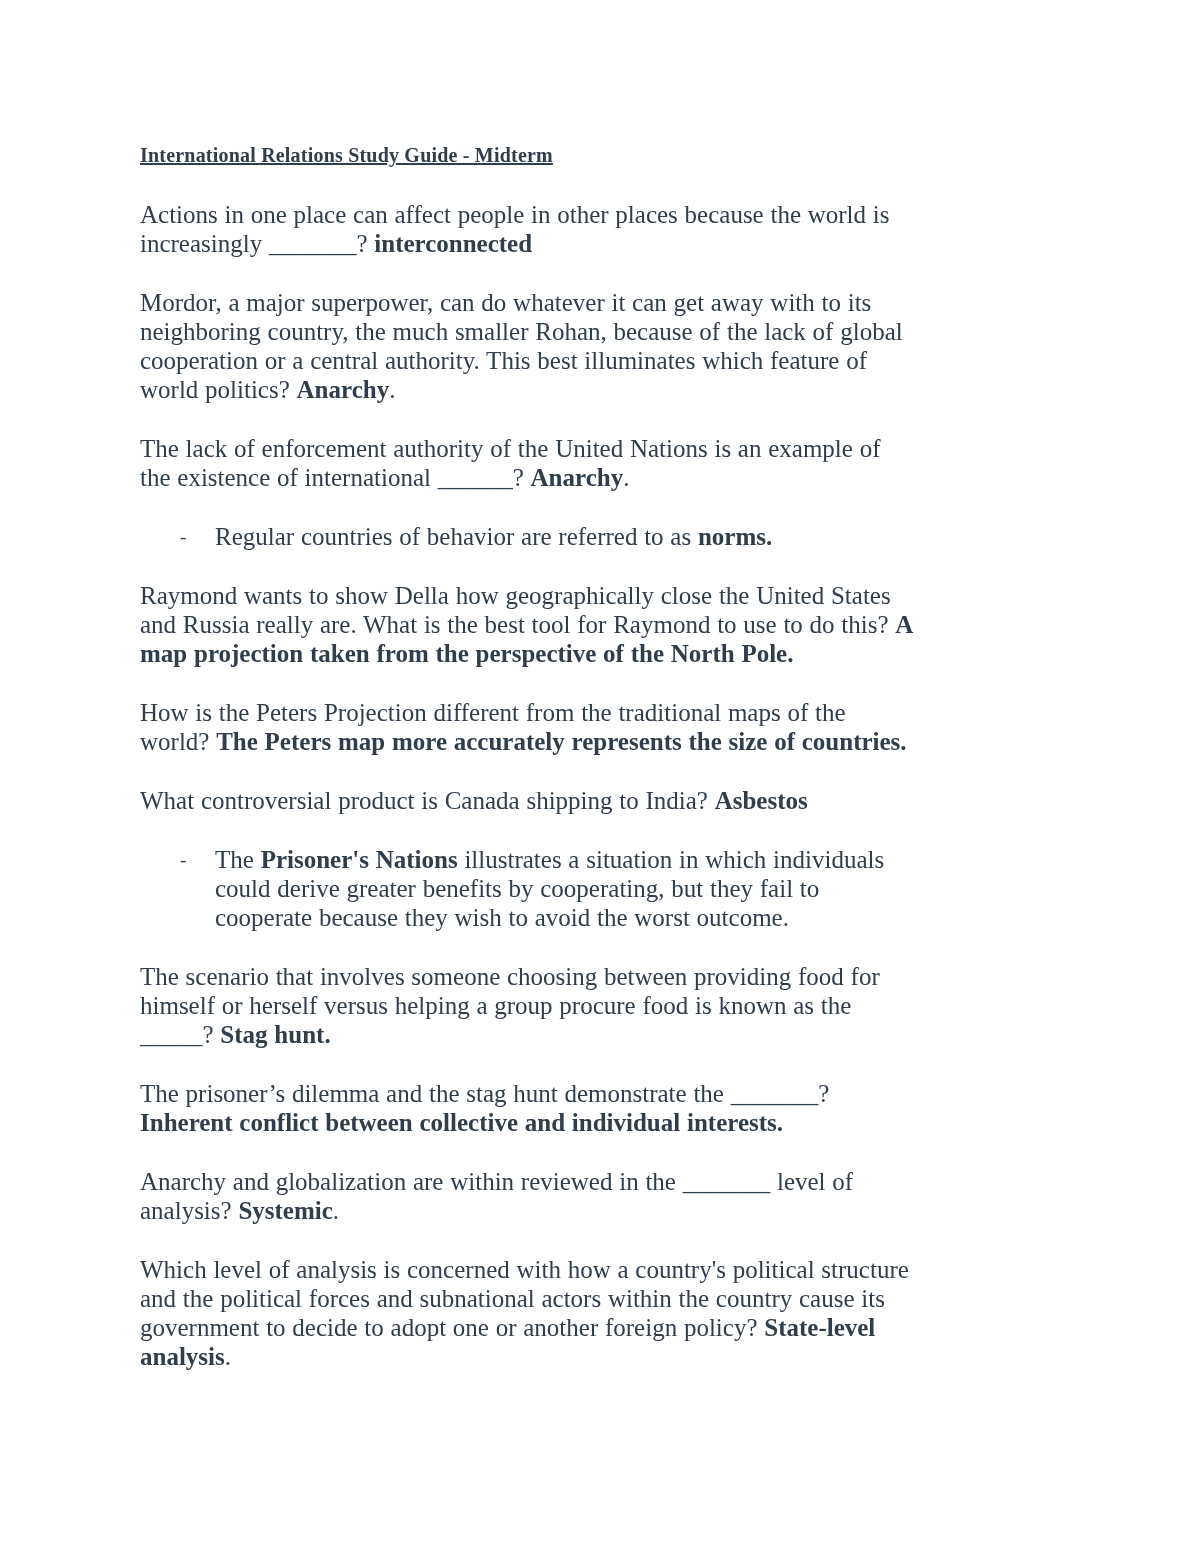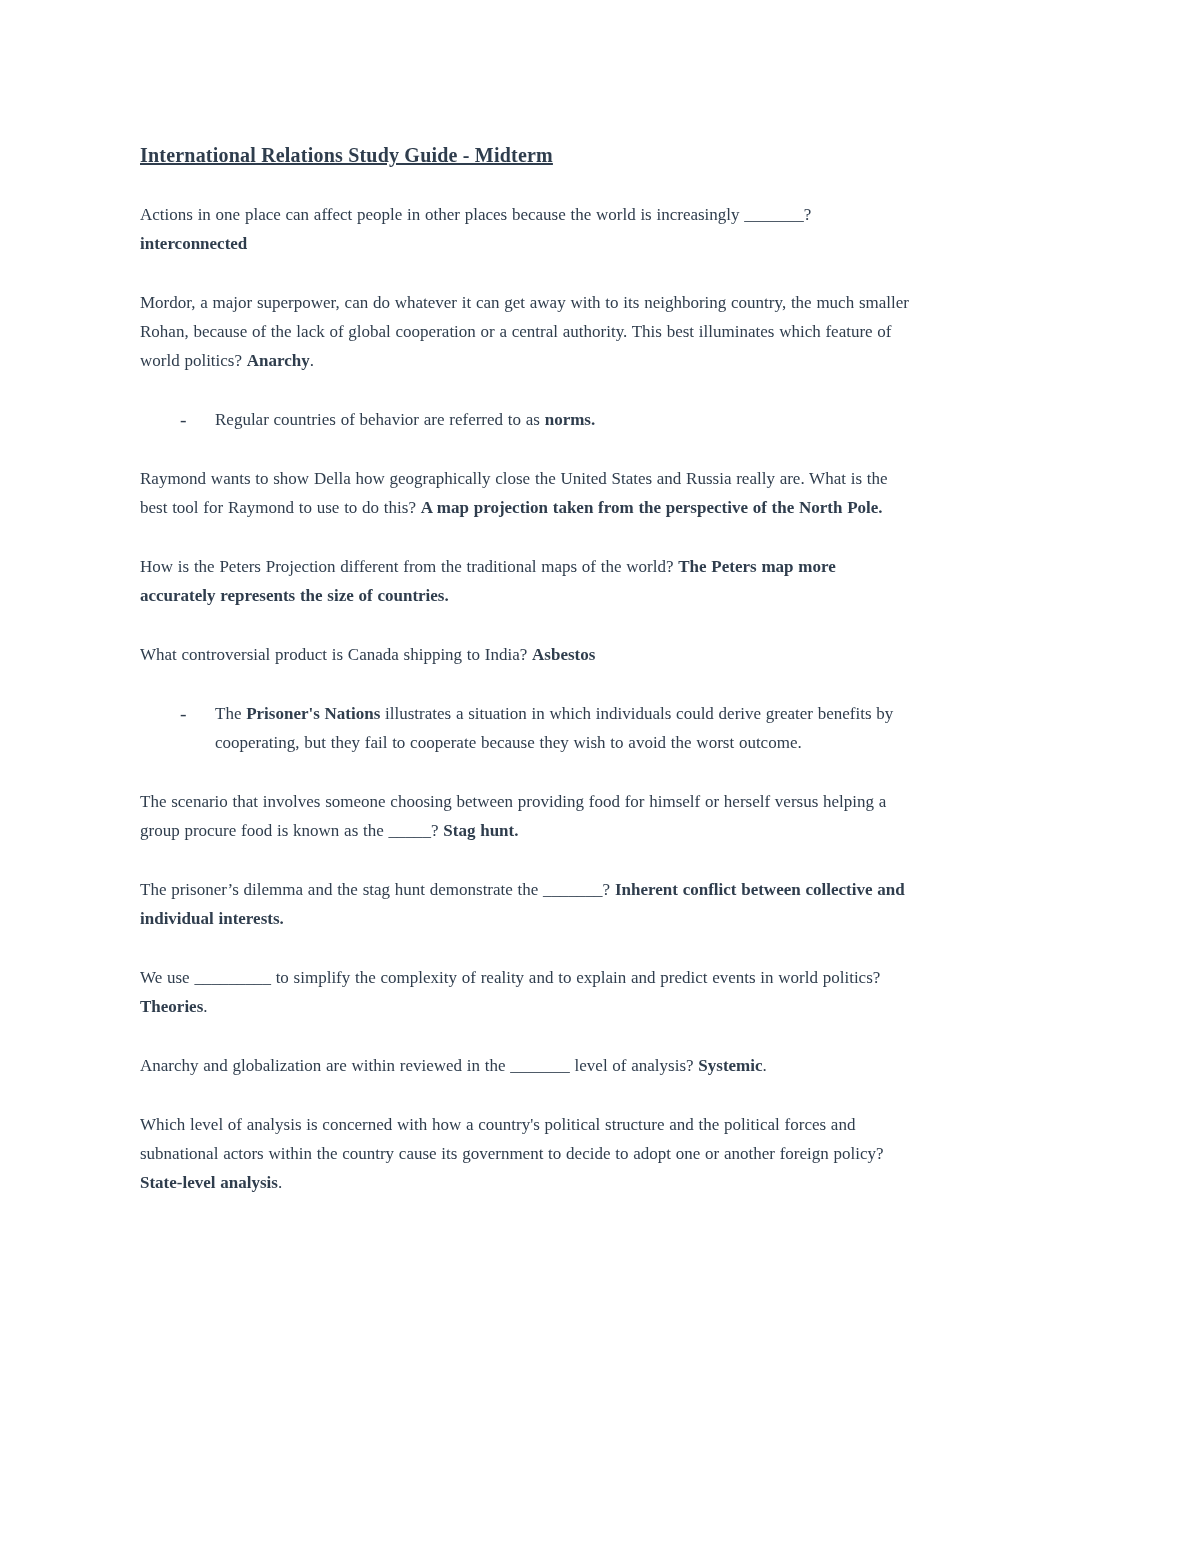--- a/index.html
+++ b/index.html
@@ -17,21 +17,21 @@
   }
   h1.title {
     font-size: 20px;
     line-height: 29px;
     font-weight: bold;
     text-decoration: underline;
     margin: 0 0 30px 0;
     letter-spacing: 0.2px;
   }
   p.para {
-    font-size: 17px;
+    font-size: 25px;
     line-height: 29px;
     margin: 30px 0;
     word-spacing: 0.5px;
   }
   .b { font-weight: bold; }
   .bullet {
     display: flex;
     margin: 30px 0;
     padding-left: 40px;
   }
@@ -49,20 +49,21 @@
 <body>
 
 <div class="doc">
 
   <h1 class="title">International Relations Study Guide - Midterm</h1>
 
   <p class="para"><span>Actions in one place can affect people in other places because the world is increasingly _______? </span><span class="b">interconnected</span></p>
 
   <p class="para"><span>Mordor, a major superpower, can do whatever it can get away with to its neighboring country, the much smaller Rohan, because of the lack of global cooperation or a central authority. This best illuminates which feature of world politics? </span><span class="b">Anarchy</span><span>.</span></p>
 
+  <p class="para"><span>The lack of enforcement authority of the United Nations is an example of the existence of international ______? </span><span class="b">Anarchy</span><span>.</span></p>
 
   <div class="bullet">
     <span class="dash">-</span>
     <p class="para"><span>Regular countries of behavior are referred to as </span><span class="b">norms.</span></p>
   </div>
 
   <p class="para"><span>Raymond wants to show Della how geographically close the United States and Russia really are. What is the best tool for Raymond to use to do this? </span><span class="b">A map projection taken from the perspective of the North Pole.</span></p>
 
   <p class="para"><span>How is the Peters Projection different from the traditional maps of the world? </span><span class="b">The Peters map more accurately represents the size of countries.</span></p>
 
@@ -70,19 +71,18 @@
 
   <div class="bullet">
     <span class="dash">-</span>
     <p class="para"><span>The </span><span class="b">Prisoner's Nations</span><span> illustrates a situation in which individuals could derive greater benefits by cooperating, but they fail to cooperate because they wish to avoid the worst outcome.</span></p>
   </div>
 
   <p class="para"><span>The scenario that involves someone choosing between providing food for himself or herself versus helping a group procure food is known as the _____? </span><span class="b">Stag hunt.</span></p>
 
   <p class="para"><span>The prisoner’s dilemma and the stag hunt demonstrate the _______? </span><span class="b">Inherent conflict between collective and individual interests.</span></p>
 
-  <p class="para"><span>We use _________ to simplify the complexity of reality and to explain and predict events in world politics? </span><span class="b">Theories</span><span>.</span></p>
 
   <p class="para"><span>Anarchy and globalization are within reviewed in the _______ level of analysis? </span><span class="b">Systemic</span><span>.</span></p>
 
   <p class="para"><span>Which level of analysis is concerned with how a country's political structure and the political forces and subnational actors within the country cause its government to decide to adopt one or another foreign policy? </span><span class="b">State-level analysis</span><span>.</span></p>
 
 </div>
 
 </body></html>

